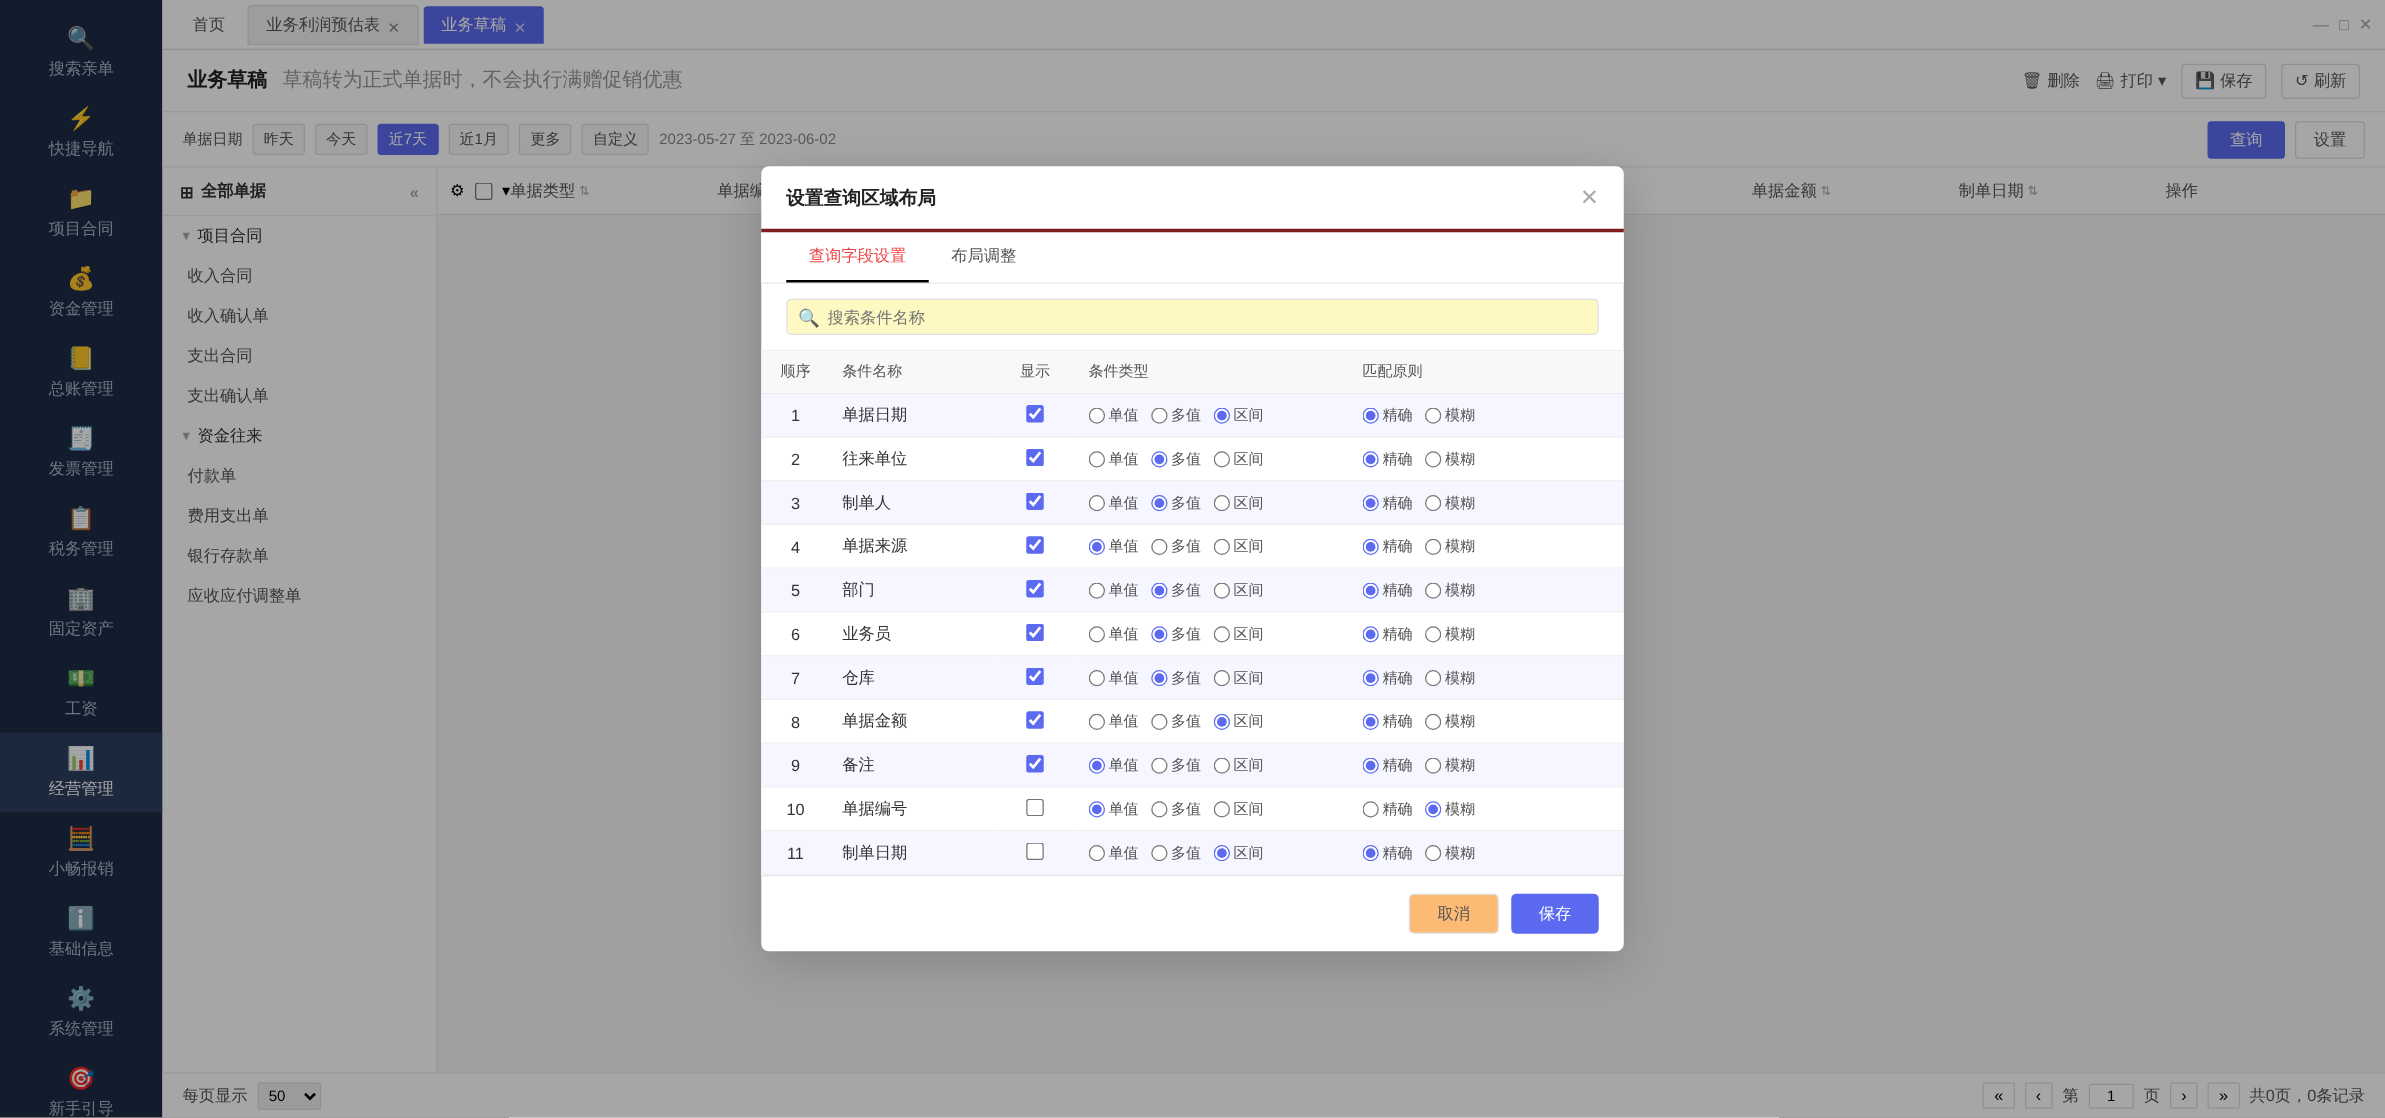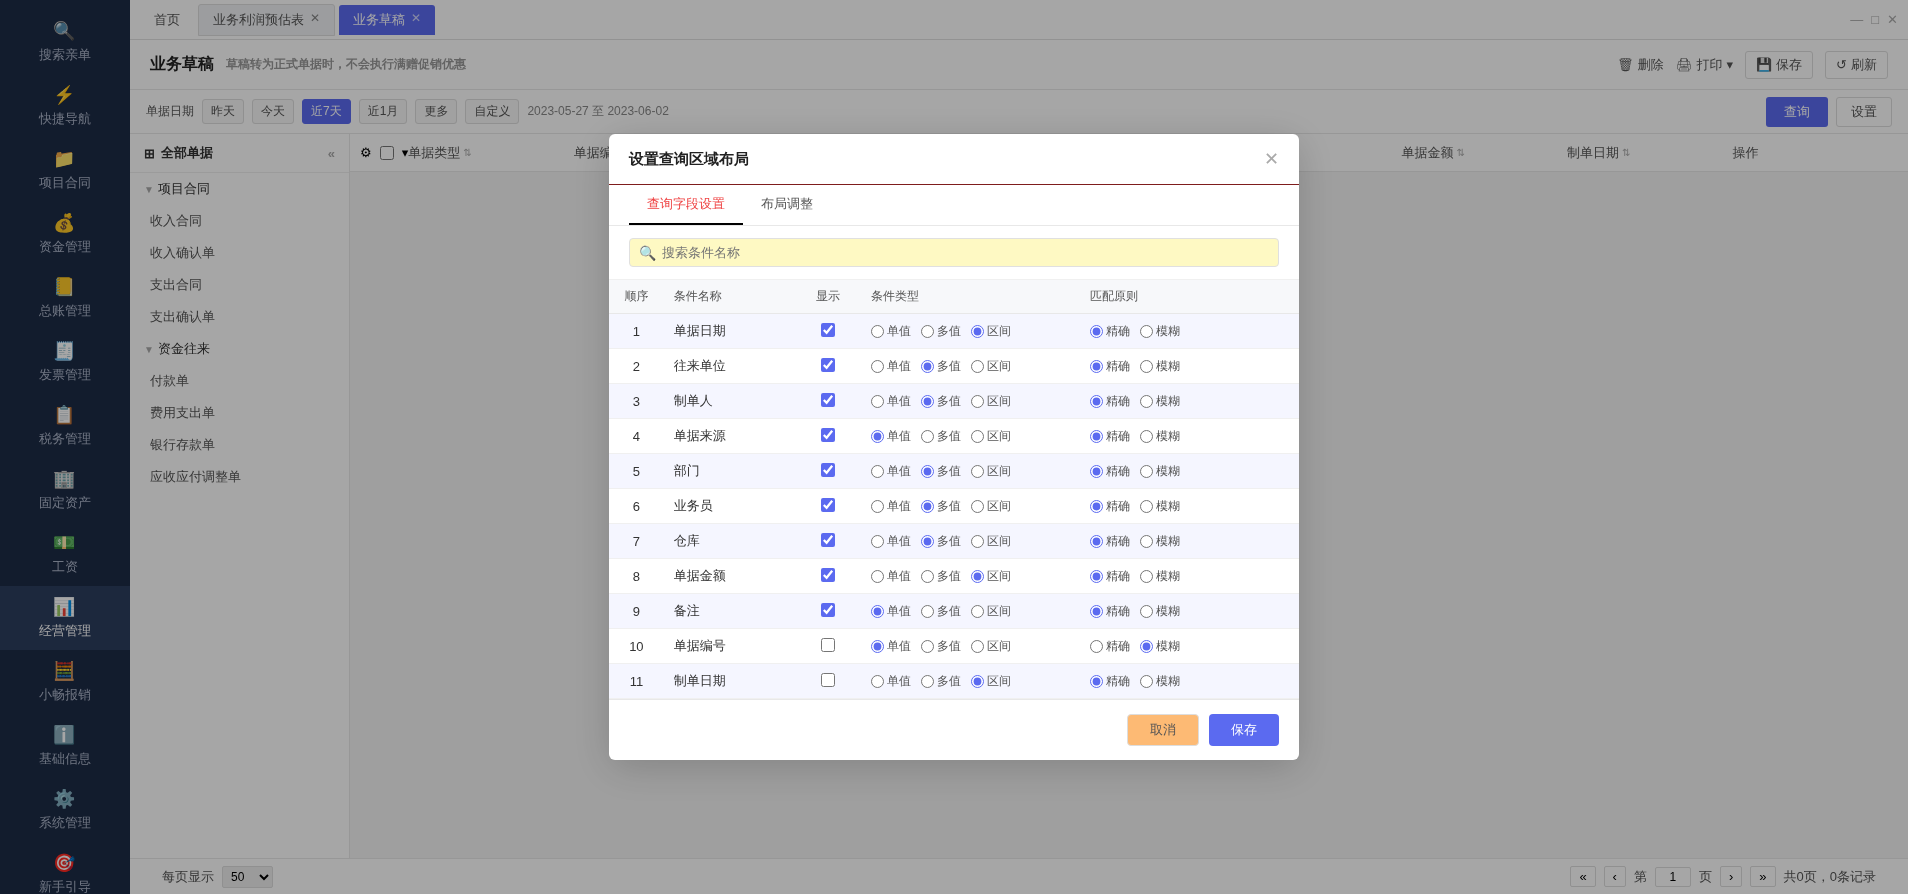--- a/index.html
+++ b/index.html
@@ -9,29 +9,29 @@
     .sidebar { width: 130px; background: #1d2b45; height: 894px; display: flex; flex-direction: column; align-items: center; padding-top: 10px; flex-shrink: 0; }
     .sidebar-item { width: 100%; display: flex; flex-direction: column; align-items: center; padding: 10px 0; color: #aab4c8; cursor: pointer; font-size: 12px; gap: 4px; }
     .sidebar-item.active { color: #fff; background: #2c3e5e; }
     .sidebar-item .icon { font-size: 18px; }
 
     
     .main { flex: 1; display: flex; flex-direction: column; height: 894px; background: #f0f2f5; }
 
     
     .top-tabs { height: 40px; background: #fff; display: flex; align-items: center; padding: 0 10px; border-bottom: 1px solid #e0e0e0; gap: 4px; }
-    .tab { padding: 6px 14px; border-radius: 3px 3px 0 0; cursor: pointer; font-size: 13px; color: #555; display: flex; align-items: flex-start; gap: 6px; }
+    .tab { padding: 6px 14px; border-radius: 3px 3px 0 0; cursor: pointer; font-size: 13px; color: #555; display: flex; align-items: flex-end; gap: 6px; }
     .tab.active { background: #5b6af0; color: #fff; }
     .tab .close-x { font-size: 12px; opacity: 0.7; }
     .tab.plain { background: #f0f2f5; border: 1px solid #ddd; }
 
     
     .page-header { height: 50px; background: #fff; display: flex; align-items: center; padding: 0 20px; border-bottom: 1px solid #e8e8e8; gap: 12px; }
     .page-title { font-size: 16px; font-weight: 600; color: #222; }
-    .page-subtitle { font-size: 12px; color: #999; font-weight: bold; }
+    .page-subtitle { font-size: 16px; color: #999; }
     .page-header-actions { margin-left: auto; display: flex; gap: 12px; align-items: center; color: #555; font-size: 13px; }
     .page-header-actions span { cursor: pointer; display: flex; align-items: center; gap: 4px; }
     .btn-save { background: #fff; border: 1px solid #ddd; padding: 4px 10px; border-radius: 3px; cursor: pointer; }
     .btn-refresh { background: #fff; border: 1px solid #ddd; padding: 4px 10px; border-radius: 3px; cursor: pointer; }
 
     
     .toolbar-row { height: 44px; background: #fff; display: flex; align-items: center; padding: 0 16px; border-bottom: 1px solid #e8e8e8; gap: 8px; }
     .date-label { font-size: 12px; color: #555; }
     .date-btn { padding: 3px 8px; border-radius: 3px; border: 1px solid #ddd; background: #f7f7f7; cursor: pointer; font-size: 12px; color: #555; }
     .date-btn.active { background: #5b6af0; color: #fff; border-color: #5b6af0; }
@@ -57,30 +57,30 @@
     .no-data { flex: 1; display: flex; align-items: center; justify-content: center; color: #999; font-size: 14px; }
 
     
     .table-header { background: #fff; height: 38px; display: flex; align-items: center; padding: 0 10px; border-bottom: 1px solid #e8e8e8; }
     .table-actions { display: flex; align-items: center; gap: 8px; }
     .table-cols { display: flex; flex: 1; align-items: center; }
     .col-header { flex: 1; text-align: center; font-size: 12px; color: #555; display: flex; align-items: center; gap: 3px; cursor: pointer; }
     .col-header .sort-icon { color: #aaa; font-size: 10px; }
 
     
-    .bottom-bar { height: 36px; background: #fff; border-top: 1px solid #e8e8e8; display: flex; align-items: center; padding: 0 32px; gap: 8px; color: #555; font-size: 12px; }
+    .bottom-bar { height: 36px; background: #fff; border-top: 1px solid #e8e8e8; display: flex; align-items: center; padding: 0 16px; gap: 8px; color: #555; font-size: 12px; }
     .bottom-bar .spacer { flex: 1; }
     .pagination-btn { padding: 2px 8px; border: 1px solid #ddd; background: #fff; cursor: pointer; border-radius: 2px; }
 
     
     .overlay { position: fixed; top: 0; left: 0; width: 1908px; height: 894px; background: rgba(0,0,0,0.35); z-index: 100; display: flex; align-items: center; justify-content: center; }
 
     
     .modal { background: #fff; border-radius: 6px; box-shadow: 0 8px 40px rgba(0,0,0,0.18); width: 690px; max-height: 640px; display: flex; flex-direction: column; z-index: 101; }
-    .modal-header { display: flex; align-items: center; padding: 14px 20px; border-bottom: 1px solid #7f1d1d; }
+    .modal-header { display: flex; align-items: center; padding: 14px 20px; border-bottom: 3px solid #7f1d1d; }
     .modal-title { font-size: 15px; font-weight: 600; color: #222; flex: 1; }
     .modal-close { cursor: pointer; color: #aaa; font-size: 18px; }
     .modal-tabs { display: flex; gap: 0; padding: 0 20px; border-bottom: 1px solid #e8e8e8; background: #fff; }
     .modal-tab { padding: 10px 18px; cursor: pointer; font-size: 13px; color: #555; border-bottom: 2px solid transparent; }
     .modal-tab.active { color: #ef4444; border-bottom: 2px solid #000000; font-weight: 500; }
     .modal-search { padding: 12px 20px; border-bottom: 1px solid #f0f0f0; }
     .modal-search-input { width: 100%; padding: 6px 12px 6px 32px; border: 1px solid #e0e0e0; border-radius: 4px; font-size: 13px; color: #555; outline: none; background: #fef9c3; }
     .modal-search-wrap { position: relative; }
     .modal-search-wrap .search-icon { position: absolute; left: 10px; top: 50%; transform: translateY(-50%); color: #aaa; font-size: 14px; }
     .modal-body { flex: 1; overflow: auto; padding: 0; }

